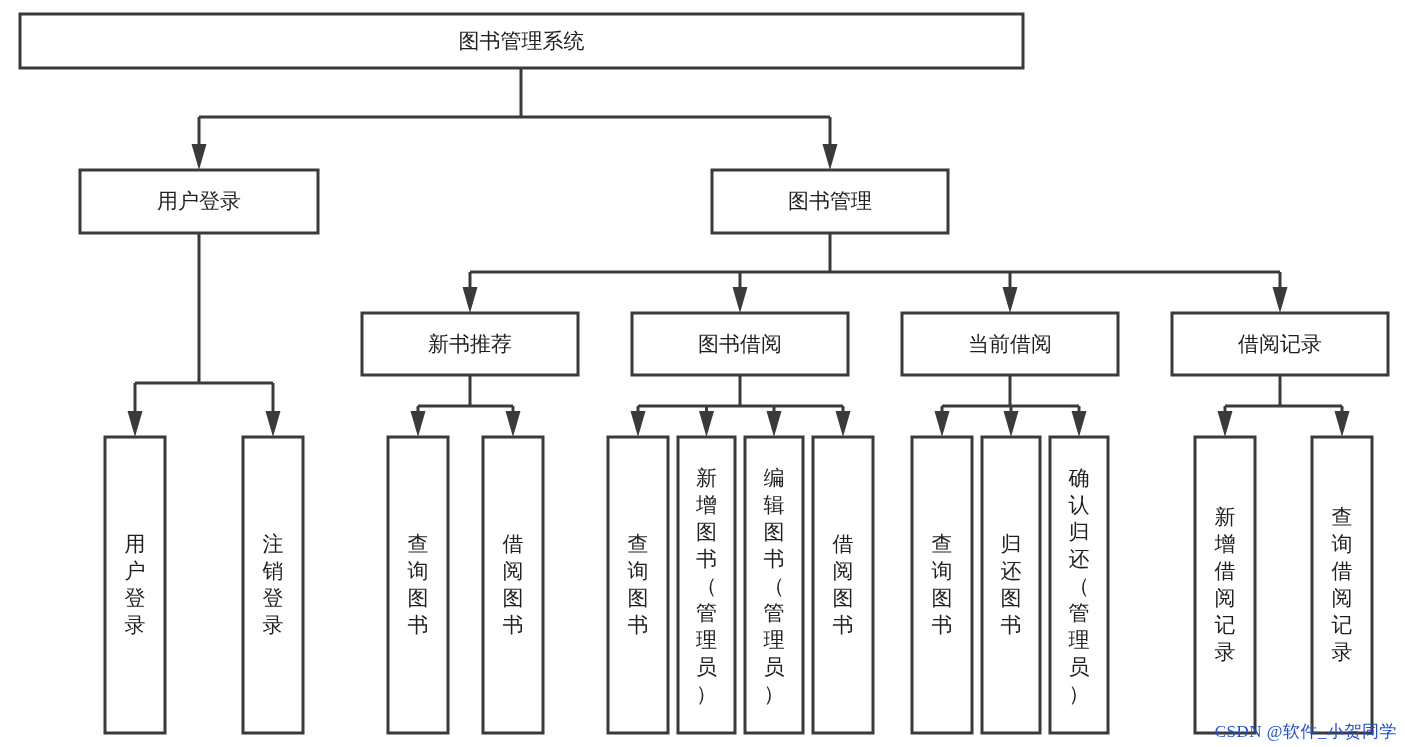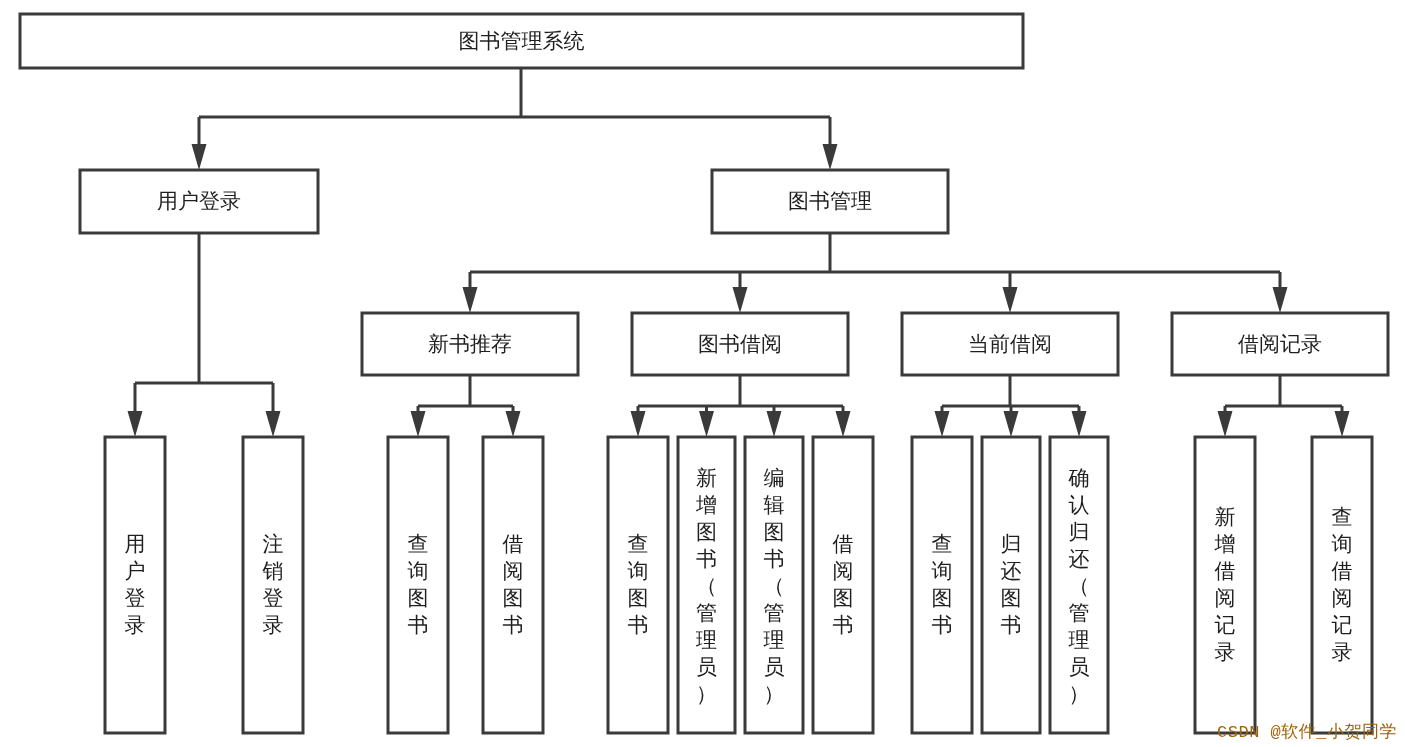--- a/index.html
+++ b/index.html
@@ -52,23 +52,23 @@
     stroke-linecap: butt;
   }
   .arrow-head {
     fill: #3a3a3a;
     stroke: none;
   }
   .watermark {
     position: absolute;
     right: 8px;
     bottom: 4px;
-    font-family: Liberation Mono, monospace;
+    font-family: Liberation Serif, serif;
     font-size: 17px;
-    color: #a16207;
+    color: #1d4ed8;
     letter-spacing: 0.5px;
     user-select: none;
     pointer-events: none;
     white-space: nowrap;
   }
 </style>
 </head>
 <body>
 
 <div id="diagram-root">

